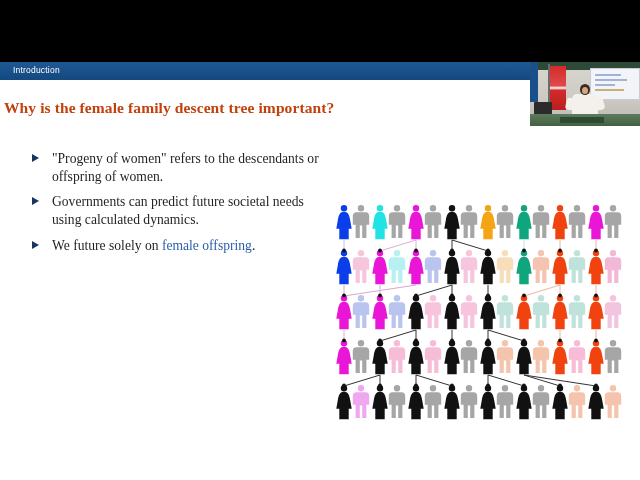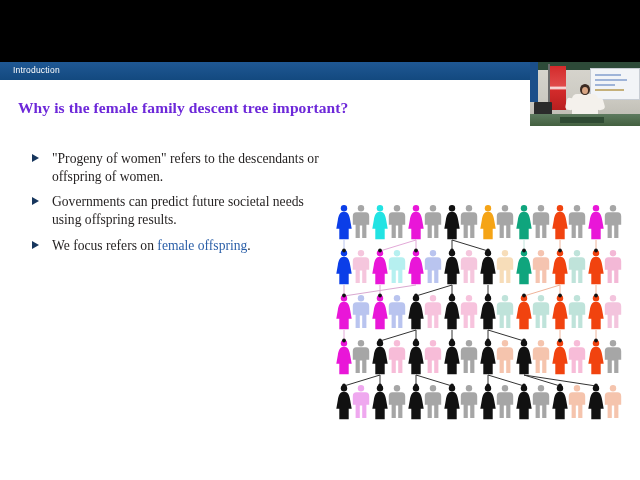--- a/index.html
+++ b/index.html
@@ -25,24 +25,24 @@
     background:linear-gradient(180deg,#1f5894 0%,#13497f 100%);
   }
   #ribbon .ribbon-label{
     position:absolute;left:13px;top:3px;
     font-family:"Liberation Sans", sans-serif;
     font-size:8.5px;color:#ffffff;letter-spacing:.2px;
   }
 
   
   #slide-title{
-    position:absolute;left:18px;top:37px;
+    position:absolute;left:4px;top:37px;
     font-family:"Liberation Serif", serif;
     font-weight:bold;font-size:15.5px;
-    color:#6d28d9;
+    color:#c2410c;
     letter-spacing:.1px;
   }
 
   
   #bullets{
     position:absolute;left:30px;top:88px;width:300px;
   }
   .bullet{
     position:relative;
     padding-left:22px;
@@ -108,22 +108,22 @@
 
     <div id="ribbon">
       <span class="ribbon-label">Introduction</span>
     </div>
     <div class="ribbon-shadow"></div>
 
     <div id="slide-title">Why is the female family descent tree important?</div>
 
     <div id="bullets">
         <div class="bullet"><span class="tri"></span><span>"Progeny of women" refers to the descendants or offspring of women.</span></div>
-        <div class="bullet"><span class="tri"></span><span>Governments can predict future societal needs using offspring results.</span></div>
-        <div class="bullet"><span class="tri"></span><span>We focus refers on </span><span class="hl">female offspring</span><span>.</span></div>
+        <div class="bullet"><span class="tri"></span><span>Governments can predict future societal needs using calculated dynamics.</span></div>
+        <div class="bullet"><span class="tri"></span><span>We future solely on </span><span class="hl">female offspring</span><span>.</span></div>
       </div>
 
     <div id="figure">
       <svg id="tree-svg" width="290" height="225" viewBox="0 0 290 225">
           <g>
             <path d="M11 38 L 11 49" stroke="#b9c4ef" stroke-width="1" fill="none"></path>
             <path d="M83 38 L 47 49" stroke="#e3a9d8" stroke-width="1" fill="none"></path>
             <path d="M83 38 L 83 49" stroke="#e3a9d8" stroke-width="1" fill="none"></path>
             <path d="M119 38 L 119 49" stroke="#333333" stroke-width="1" fill="none"></path>
             <path d="M119 38 L 155 49" stroke="#333333" stroke-width="1" fill="none"></path>

